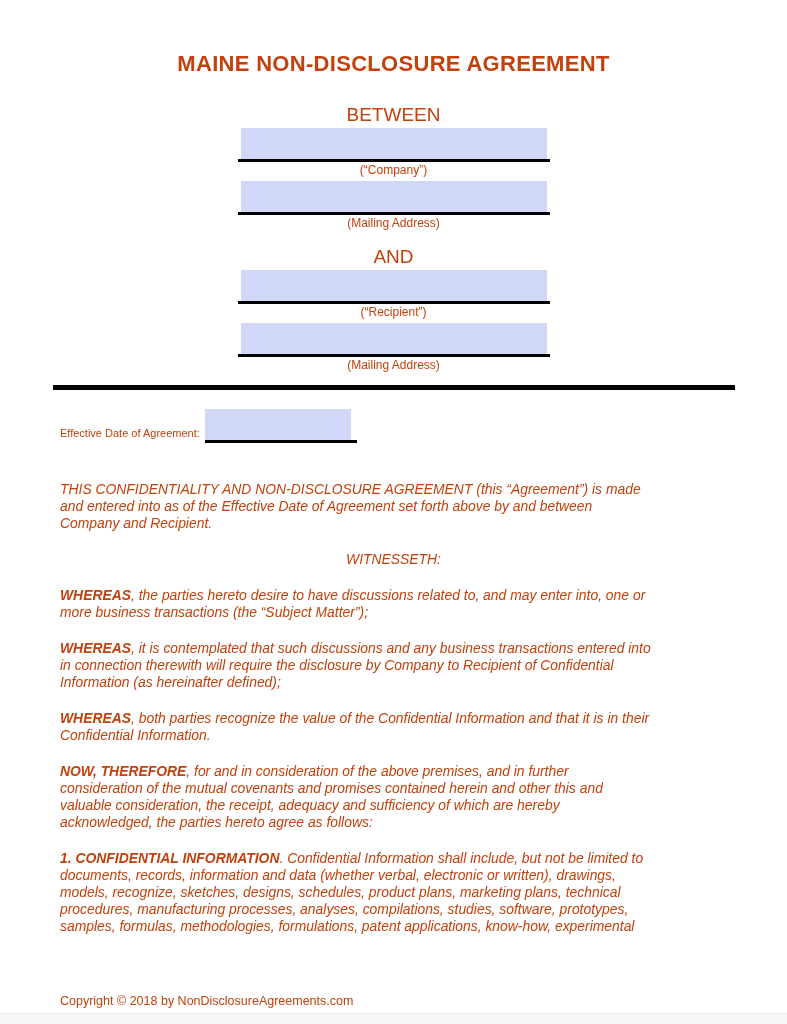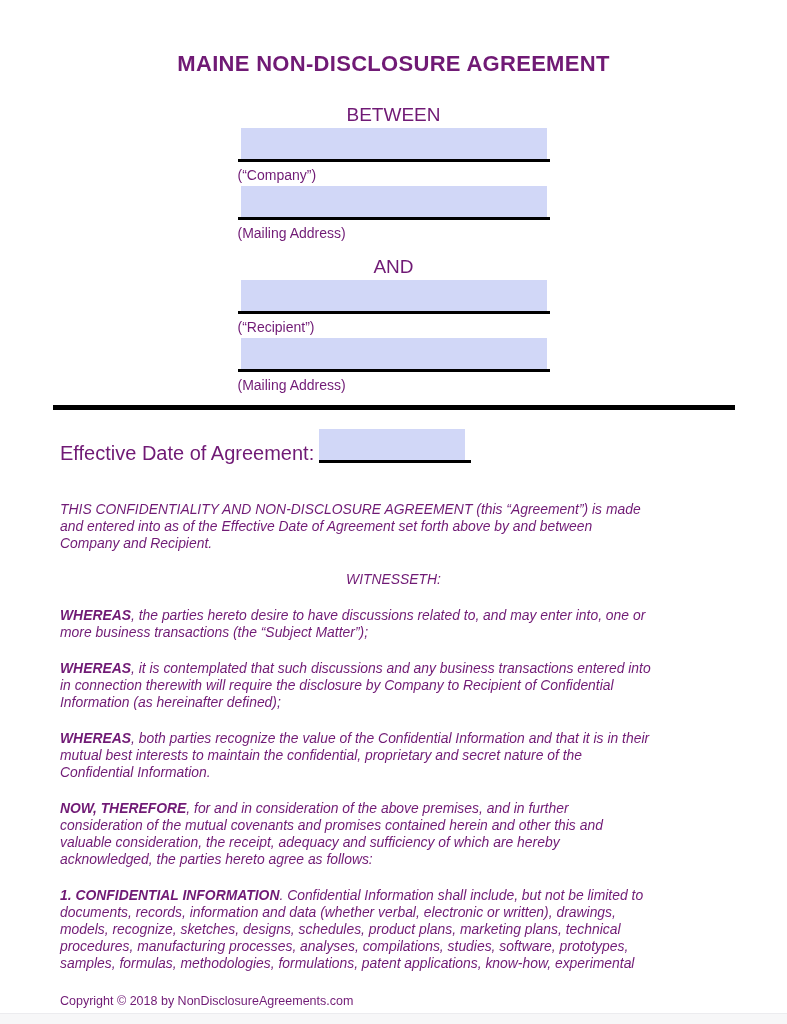--- a/index.html
+++ b/index.html
@@ -4,56 +4,56 @@
 <style>
   * { margin: 0; padding: 0; box-sizing: border-box; }
   html, body { background: #ffffff; }
   .page {
     position: relative;
     width: 787px;
     height: 1024px;
     background: #ffffff;
     overflow: hidden;
     font-family: "Liberation Sans", "DejaVu Sans", sans-serif;
-    color: #701a75;
+    color: #c2410c;
   }
   .doc-title {
     padding-top: 51px;
     text-align: center;
     font-size: 22px;
     font-weight: bold;
     letter-spacing: 0.3px;
   }
   .center-label {
     margin-top: 27px;
     text-align: center;
     font-size: 19px;
   }
   .and-label { margin-top: 14px; }
   .fill-group { width: 312px; margin: 2px auto 0 auto; }
   .fill-line { border-bottom: 3px solid #000; }
   .fill-box { height: 31px; margin: 0 3px; background: var(--fill, #d1d7f7); }
   .fill-caption {
-    font-size: 14px;
-    margin-top: 5px;
+    text-align: center;
+    font-size: 12px;
     height: 17px;
     line-height: 17px;
   }
   .thick-rule {
     margin: 11px 0 0 53px;
     width: 682px;
     height: 5px;
     background: #000;
   }
   .date-row {
     display: flex;
     align-items: flex-end;
     margin: 19px 0 0 60px;
   }
-  .date-label { font-size: 20px; line-height: 18px; padding-bottom: 1px; }
+  .date-label { font-size: 11px; line-height: 18px; padding-bottom: 1px; }
   .date-field { width: 152px; margin-left: 5px; border-bottom: 3px solid #000; }
   .date-fill { width: 146px; height: 31px; background: var(--fill, #d1d7f7); }
   .body-text {
     margin: 38px 60px 0 60px;
     font-size: 13.9px;
     line-height: 17px;
     font-style: italic;
   }
   .para { margin-bottom: 19px; }
   .para.center { text-align: center; }
@@ -137,21 +137,20 @@
         <div class="line"><b>WHEREAS</b>, the parties hereto desire to have discussions related to, and may enter into, one or</div>
         <div class="line">more business transactions (the “Subject Matter”);</div>
       </div>
       <div class="para">
         <div class="line"><b>WHEREAS</b>, it is contemplated that such discussions and any business transactions entered into</div>
         <div class="line">in connection therewith will require the disclosure by Company to Recipient of Confidential</div>
         <div class="line">Information (as hereinafter defined);</div>
       </div>
       <div class="para">
         <div class="line"><b>WHEREAS</b>, both parties recognize the value of the Confidential Information and that it is in their</div>
-        <div class="line">mutual best interests to maintain the confidential, proprietary and secret nature of the</div>
         <div class="line">Confidential Information.</div>
       </div>
       <div class="para">
         <div class="line"><b>NOW, THEREFORE</b>, for and in consideration of the above premises, and in further</div>
         <div class="line">consideration of the mutual covenants and promises contained herein and other this and</div>
         <div class="line">valuable consideration, the receipt, adequacy and sufficiency of which are hereby</div>
         <div class="line">acknowledged, the parties hereto agree as follows:</div>
       </div>
       <div class="para">
         <div class="line"><b>1. CONFIDENTIAL INFORMATION</b>. Confidential Information shall include, but not be limited to</div>

